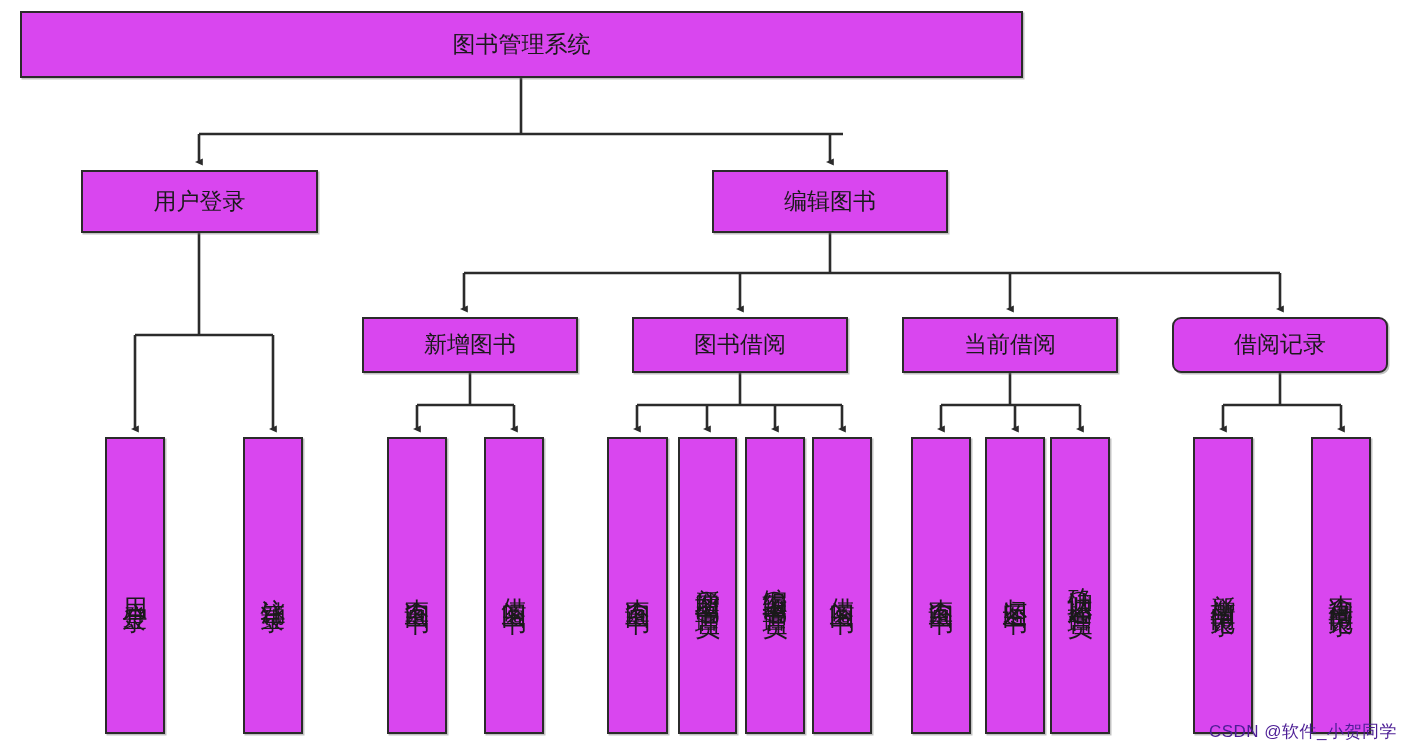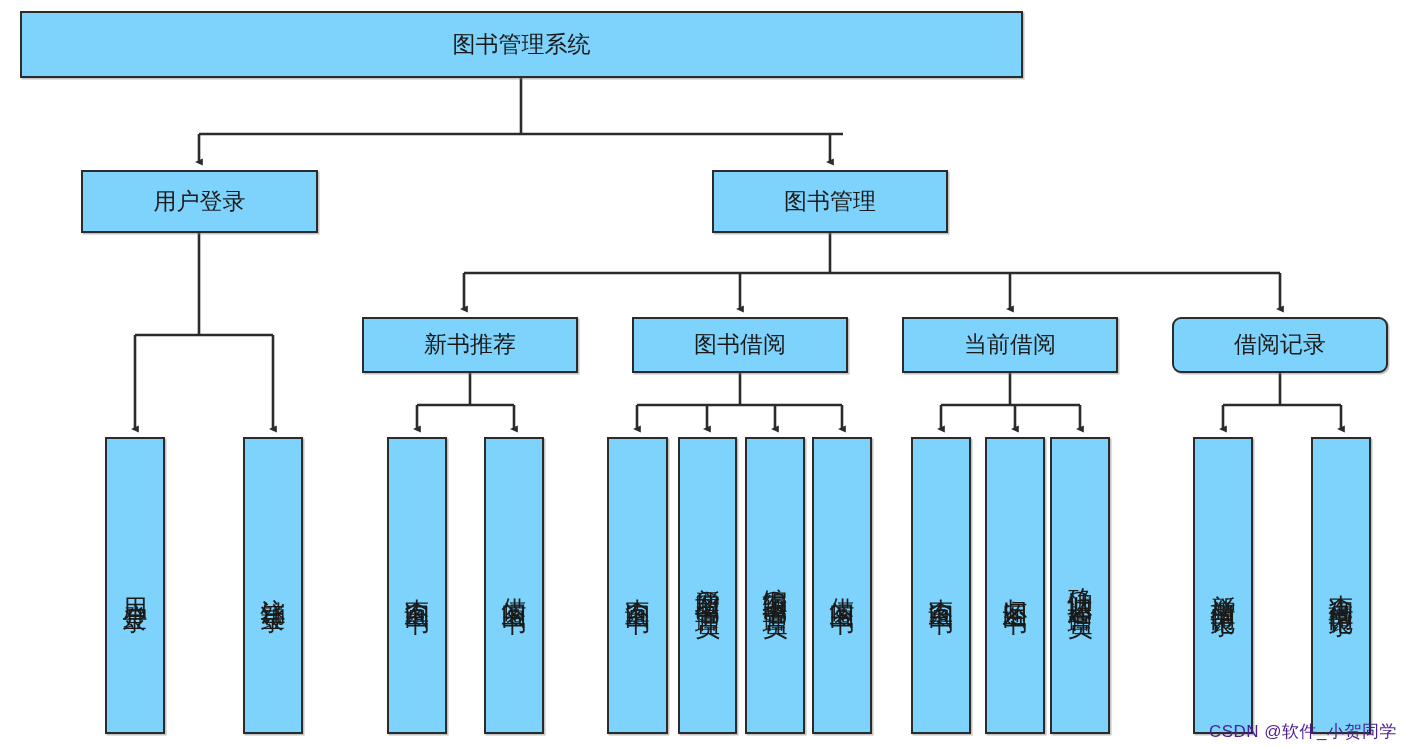--- a/index.html
+++ b/index.html
@@ -21,21 +21,21 @@
     position: absolute;
     left: 0;
     top: 0;
     width: 1405px;
     height: 747px;
     pointer-events: none;
   }
   .node {
     position: absolute;
     box-sizing: border-box;
-    background: #7dd3fc;
+    background: #d946ef;
     border: 2.5px solid #2b2b2b;
     display: flex;
     align-items: center;
     justify-content: center;
     box-shadow: 1.5px 1.5px 0 rgba(120,120,120,0.45);
   }
   .node .label {
     color: #1a1a1a;
     text-align: center;
     line-height: 1.18;
@@ -124,25 +124,25 @@
   </svg>
 
   <div class="node root horiz" style="left: 20px; top: 11px; width: 1003px; height: 67px;">
     <span class="label">图书管理系统</span>
   </div>
 
   <div class="node horiz" style="left: 81px; top: 170px; width: 237px; height: 63px;">
     <span class="label">用户登录</span>
   </div>
   <div class="node horiz" style="left: 712px; top: 170px; width: 236px; height: 63px;">
-    <span class="label">图书管理</span>
+    <span class="label">编辑图书</span>
   </div>
 
   <div class="node horiz" style="left: 362px; top: 317px; width: 216px; height: 56px;">
-    <span class="label">新书推荐</span>
+    <span class="label">新增图书</span>
   </div>
   <div class="node horiz" style="left: 902px; top: 317px; width: 216px; height: 56px;">
     <span class="label">当前借阅</span>
   </div>
   <div class="node horiz" style="left: 632px; top: 317px; width: 216px; height: 56px;">
     <span class="label">图书借阅</span>
   </div>
   <div class="node horiz" style="left: 1172px; top: 317px; width: 216px; height: 56px; border-radius: 9px;">
     <span class="label">借阅记录</span>
   </div>

